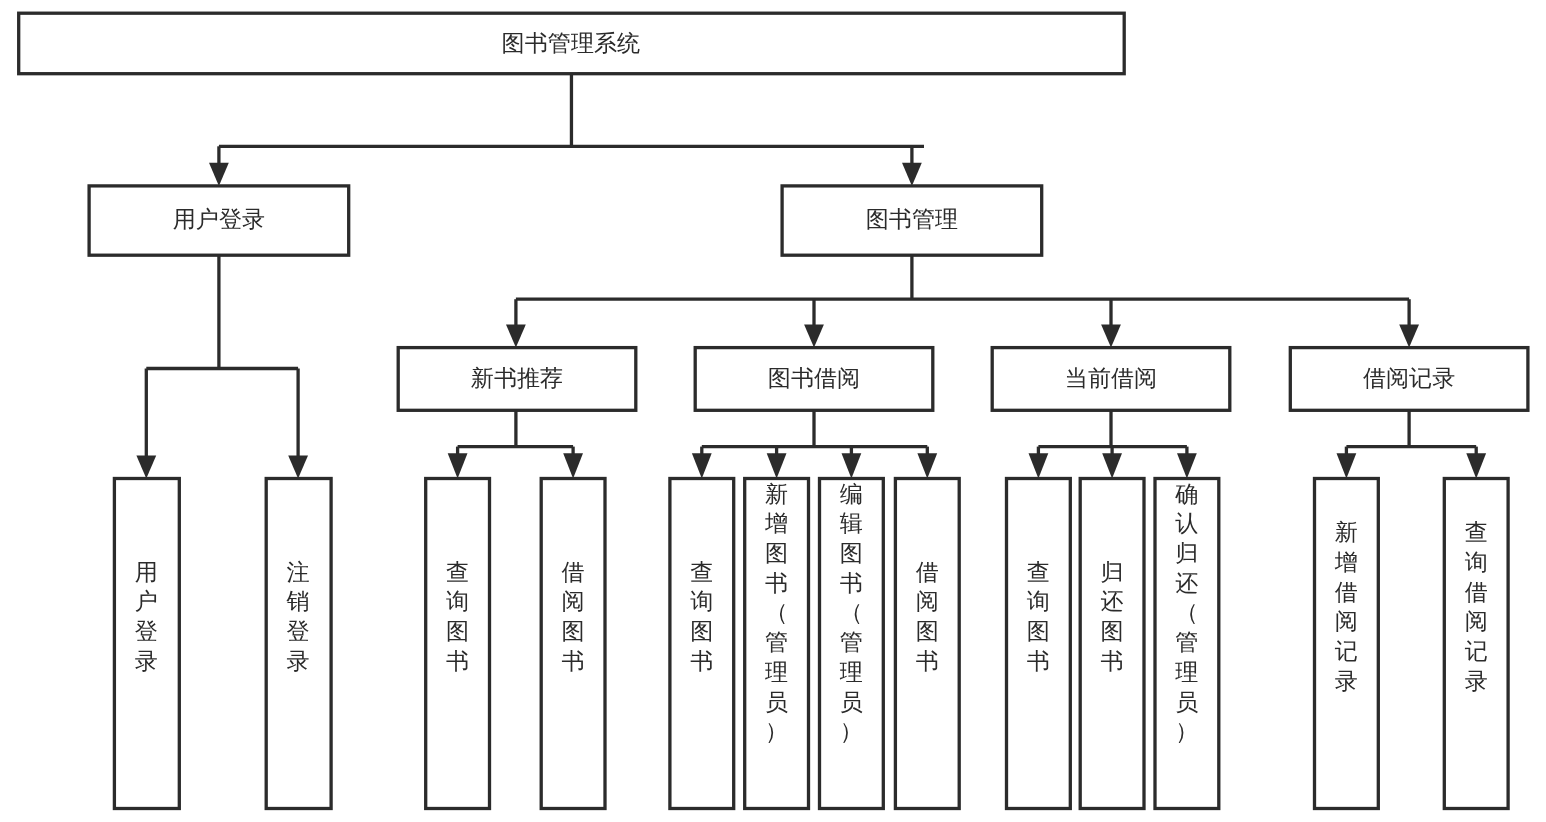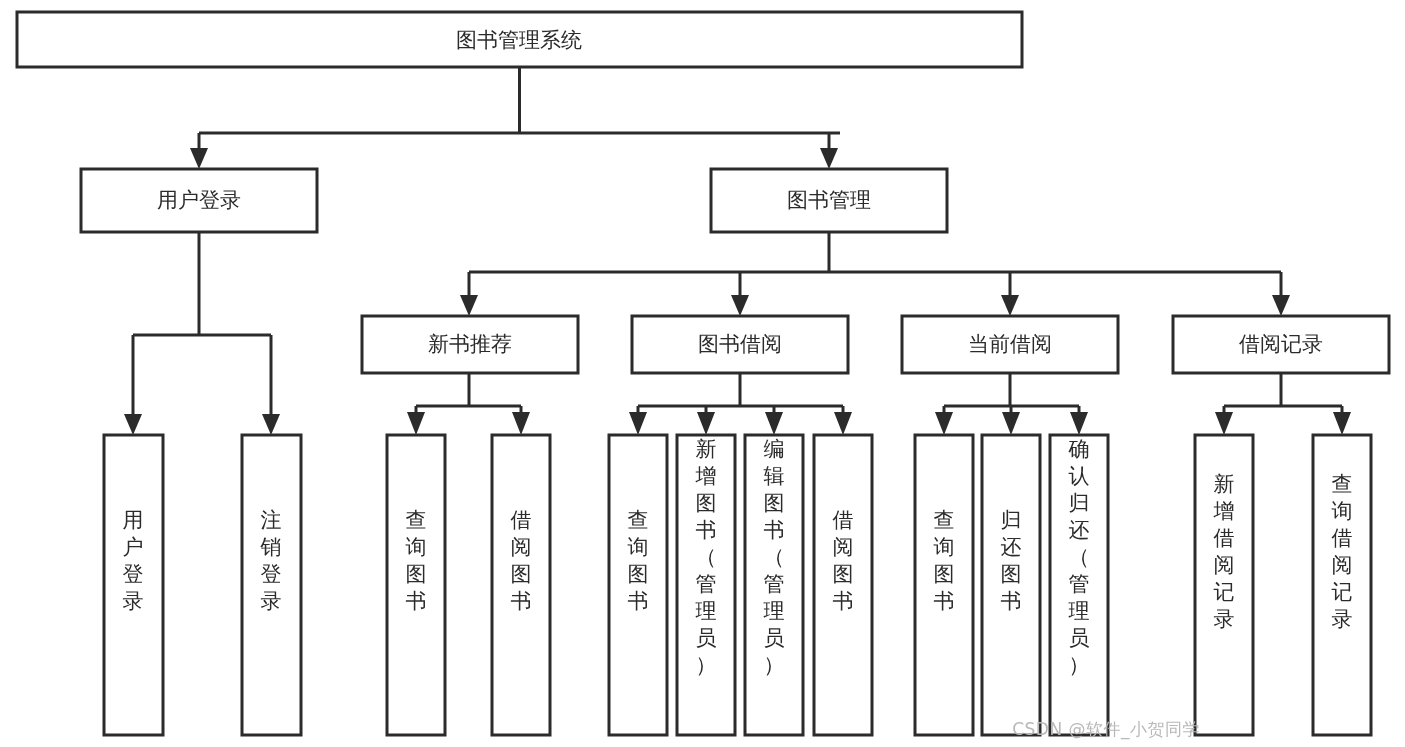--- a/index.html
+++ b/index.html
@@ -230,14 +230,13 @@
       <text class="node-label-v" x="1224" y="491"><tspan x="1224" y="491">新</tspan><tspan x="1224" y="518">增</tspan><tspan x="1224" y="545">借</tspan><tspan x="1224" y="572">阅</tspan><tspan x="1224" y="599">记</tspan><tspan x="1224" y="626">录</tspan></text>
     </g>
 
     <g>
       <rect class="node-box" x="1313" y="435" width="58" height="300"></rect>
       <text class="node-label-v" x="1342" y="491"><tspan x="1342" y="491">查</tspan><tspan x="1342" y="518">询</tspan><tspan x="1342" y="545">借</tspan><tspan x="1342" y="572">阅</tspan><tspan x="1342" y="599">记</tspan><tspan x="1342" y="626">录</tspan></text>
     </g>
 
   </svg>
 
-  <div class="watermark">CSDN @软件_小贺同学</div>
 </div>
 
 </body></html>

